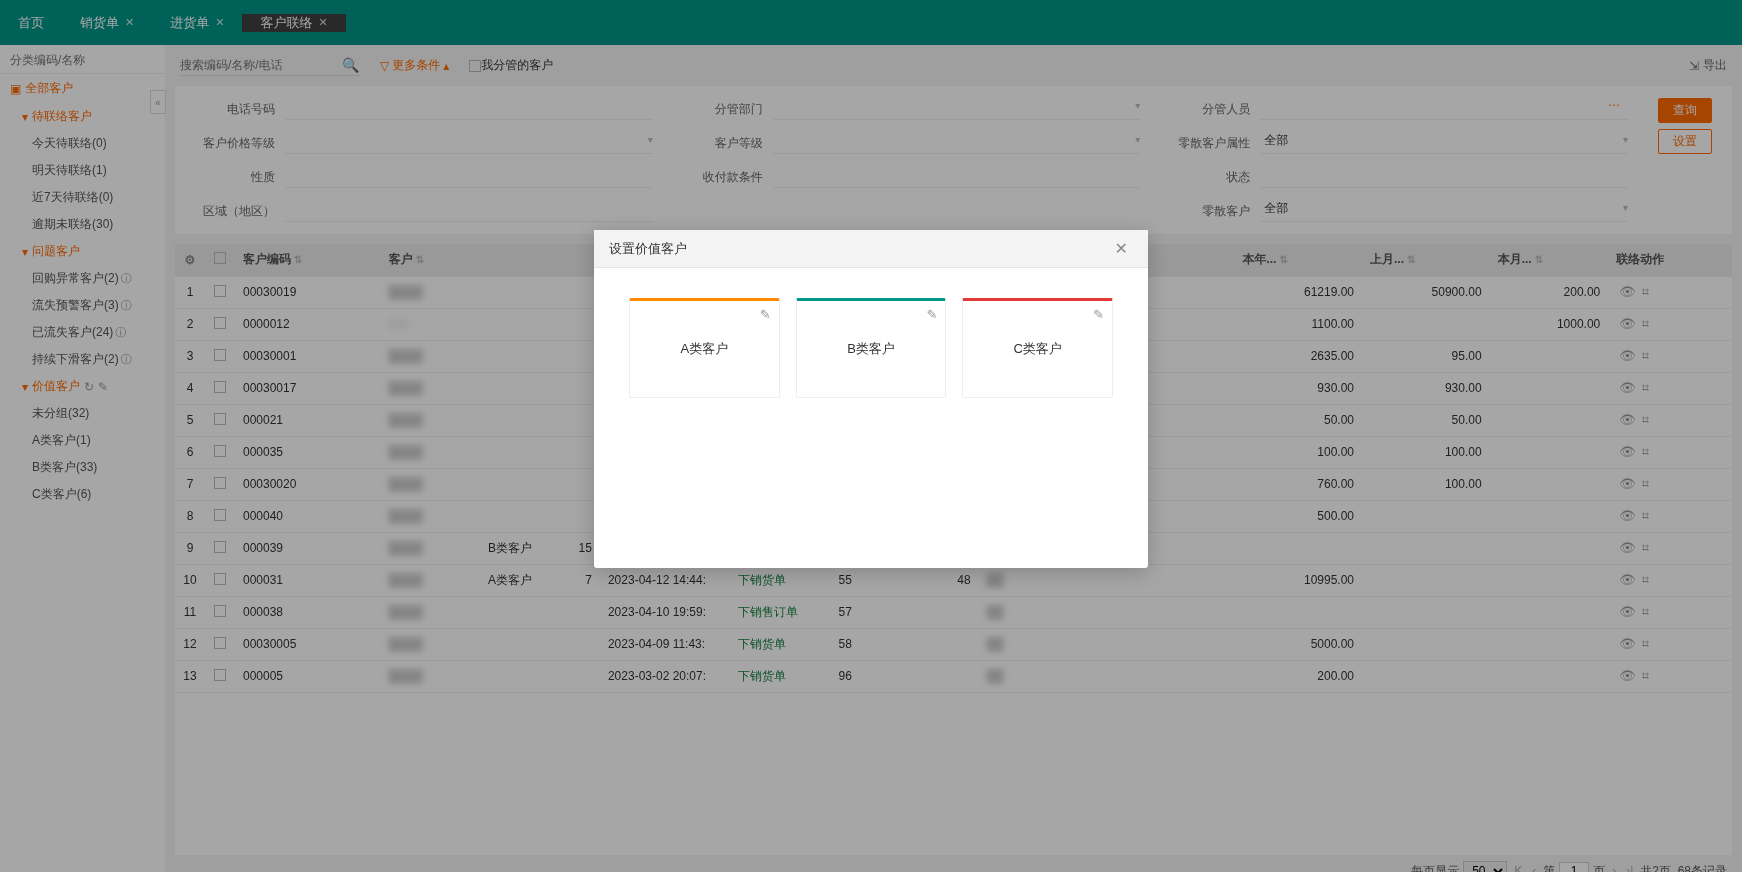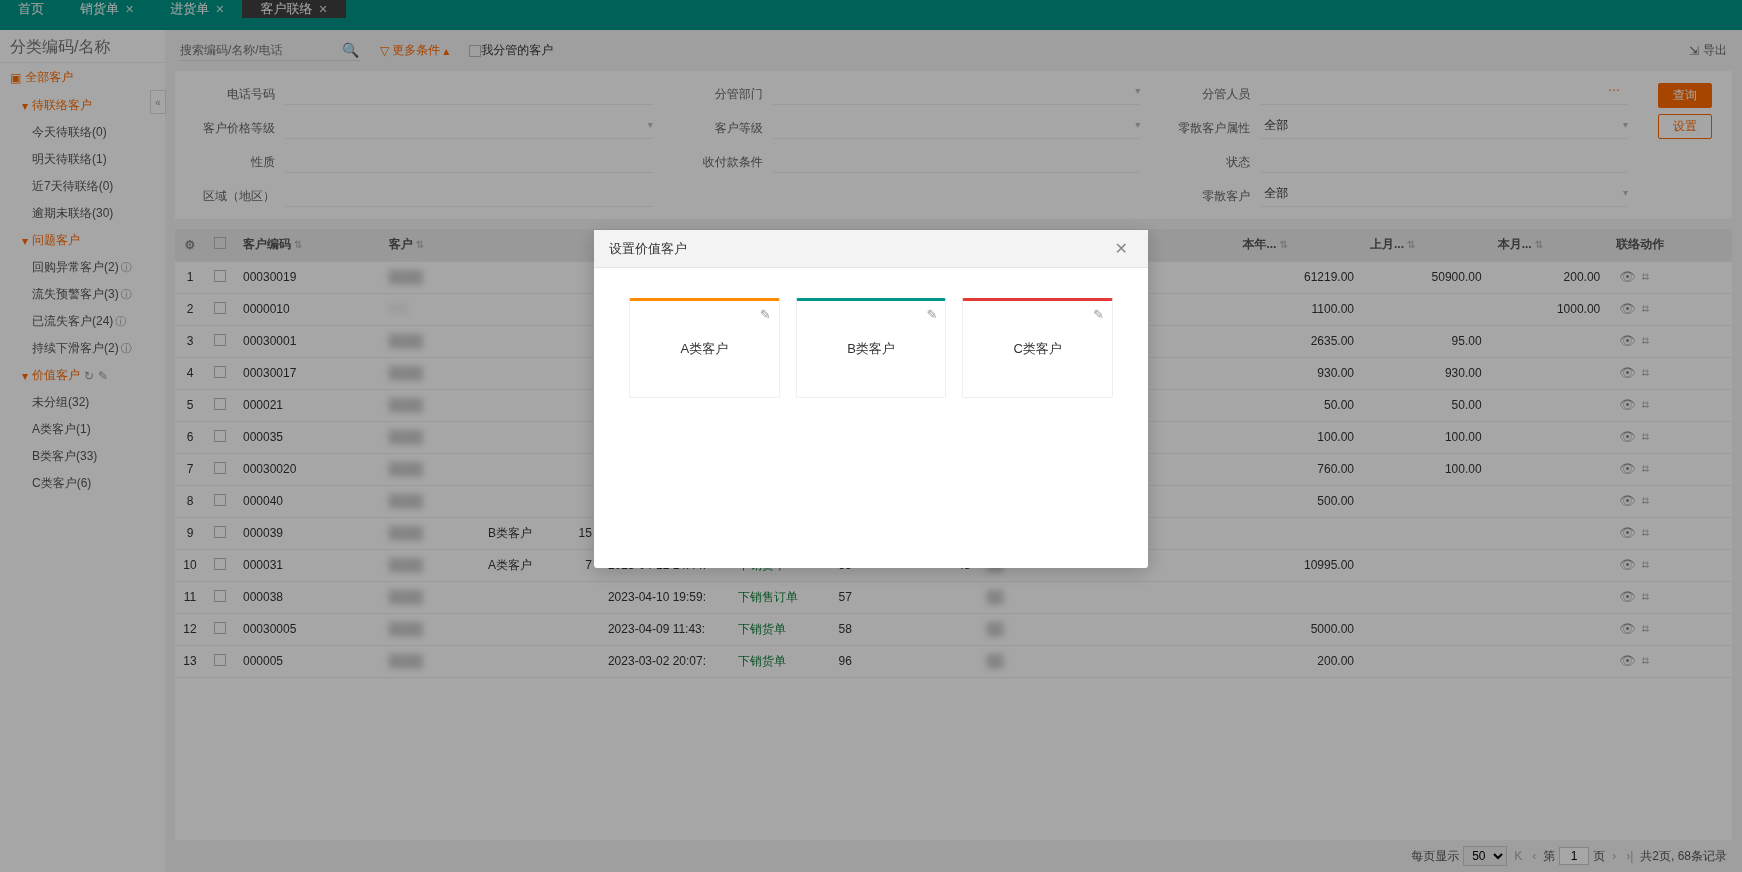--- a/index.html
+++ b/index.html
@@ -10,29 +10,29 @@
 .modal-header { display: flex; justify-content: space-between; align-items: center; padding: 9px 15px; background: #f3f3f3; border-bottom: 1px solid #e5e5e5; }
 .modal-title { font-size: 13px; color: #333; }
 .modal-close { cursor: pointer; font-size: 16px; color: #888; padding: 0 5px; }
 .modal-body { padding: 30px 35px 170px; display: flex; gap: 16px; }
 .value-card { flex: 1; border: 1px solid #eee; border-top: 3px solid; border-radius: 2px; position: relative; height: 100px; display: flex; align-items: center; justify-content: center; font-size: 13px; }
 .value-card.a { border-top-color: #ff8a00; }
 .value-card.b { border-top-color: #009688; }
 .value-card.c { border-top-color: #e53935; }
 .card-edit { position: absolute; top: 6px; right: 8px; color: #999; cursor: pointer; font-size: 13px; }
 
-.topbar { background: #009688; height: 30px; display: flex; align-items: flex-start; font-family: Liberation Serif, serif; }
+.topbar { background: #009688; height: 45px; display: flex; align-items: center; font-family: Liberation Serif, serif; }
 .tab { padding: 0 18px; display: flex; align-items: center; color: #fff; font-size: 13px; cursor: pointer; position: relative; }
 .tab.active { background: #404040; }
 .tab-close { margin-left: 6px; font-size: 11px; opacity: 0.8; }
 
 .page { display: flex; height: calc(100vh - 30px); }
 .sidebar { width: 165px; background: #fff; padding: 8px 0; overflow-y: auto; flex-shrink: 0; }
 .sb-search { display: flex; align-items: center; padding: 0 10px 6px; border-bottom: 1px solid #eee; }
-.sb-search input { border: none; outline: none; flex: 1; font-size: 16px; color: #999; }
+.sb-search input { border: none; outline: none; flex: 1; font-size: 12px; color: #999; }
 .sb-collapse { position: absolute; left: 150px; top: 90px; background: #fff; border: 1px solid #ddd; width: 16px; height: 24px; display: flex; align-items: center; justify-content: center; cursor: pointer; font-size: 10px; color: #999; }
 .sb-group { padding: 6px 10px; color: #ff6a00; font-size: 12px; display: flex; align-items: center; gap: 4px; cursor: pointer; }
 .sb-item { padding: 5px 10px 5px 32px; color: #555; font-size: 12px; cursor: pointer; white-space: nowrap; }
 .sb-sub { padding: 5px 10px 5px 22px; color: #ff6a00; font-size: 12px; display: flex; align-items: center; gap: 4px; cursor: pointer; }
 .help-ico { color: #999; margin-left: 2px; font-size: 11px; }
 
 .main { flex: 1; display: flex; flex-direction: column; overflow: hidden; padding: 5px 0 0; }
 .toolbar { display: flex; align-items: center; padding: 5px 15px; gap: 20px; }
 .search-box { flex: 0 0 180px; display: flex; align-items: center; border-bottom: 1px solid #ddd; }
 .search-box input { border: none; outline: none; flex: 1; font-size: 12px; padding: 3px 0; background: transparent; }
@@ -236,21 +236,21 @@
               <td><span class="blur">██</span></td>
               <td></td>
               <td class="num">61219.00</td>
               <td class="num">50900.00</td>
               <td class="num">200.00</td>
               <td><span class="action-ico">👁</span><span class="action-ico">⌗</span></td>
             </tr>
             <tr>
               <td class="center">2</td>
               <td class="center"><span class="chk"></span></td>
-              <td>0000010</td>
+              <td>0000012</td>
               <td><span class="blur">222</span></td>
               <td></td>
               <td class="num"></td>
               <td></td>
               <td></td>
               <td class="num"></td>
               <td class="num"></td>
               <td><span class="blur">██</span></td>
               <td></td>
               <td class="num">1100.00</td>

